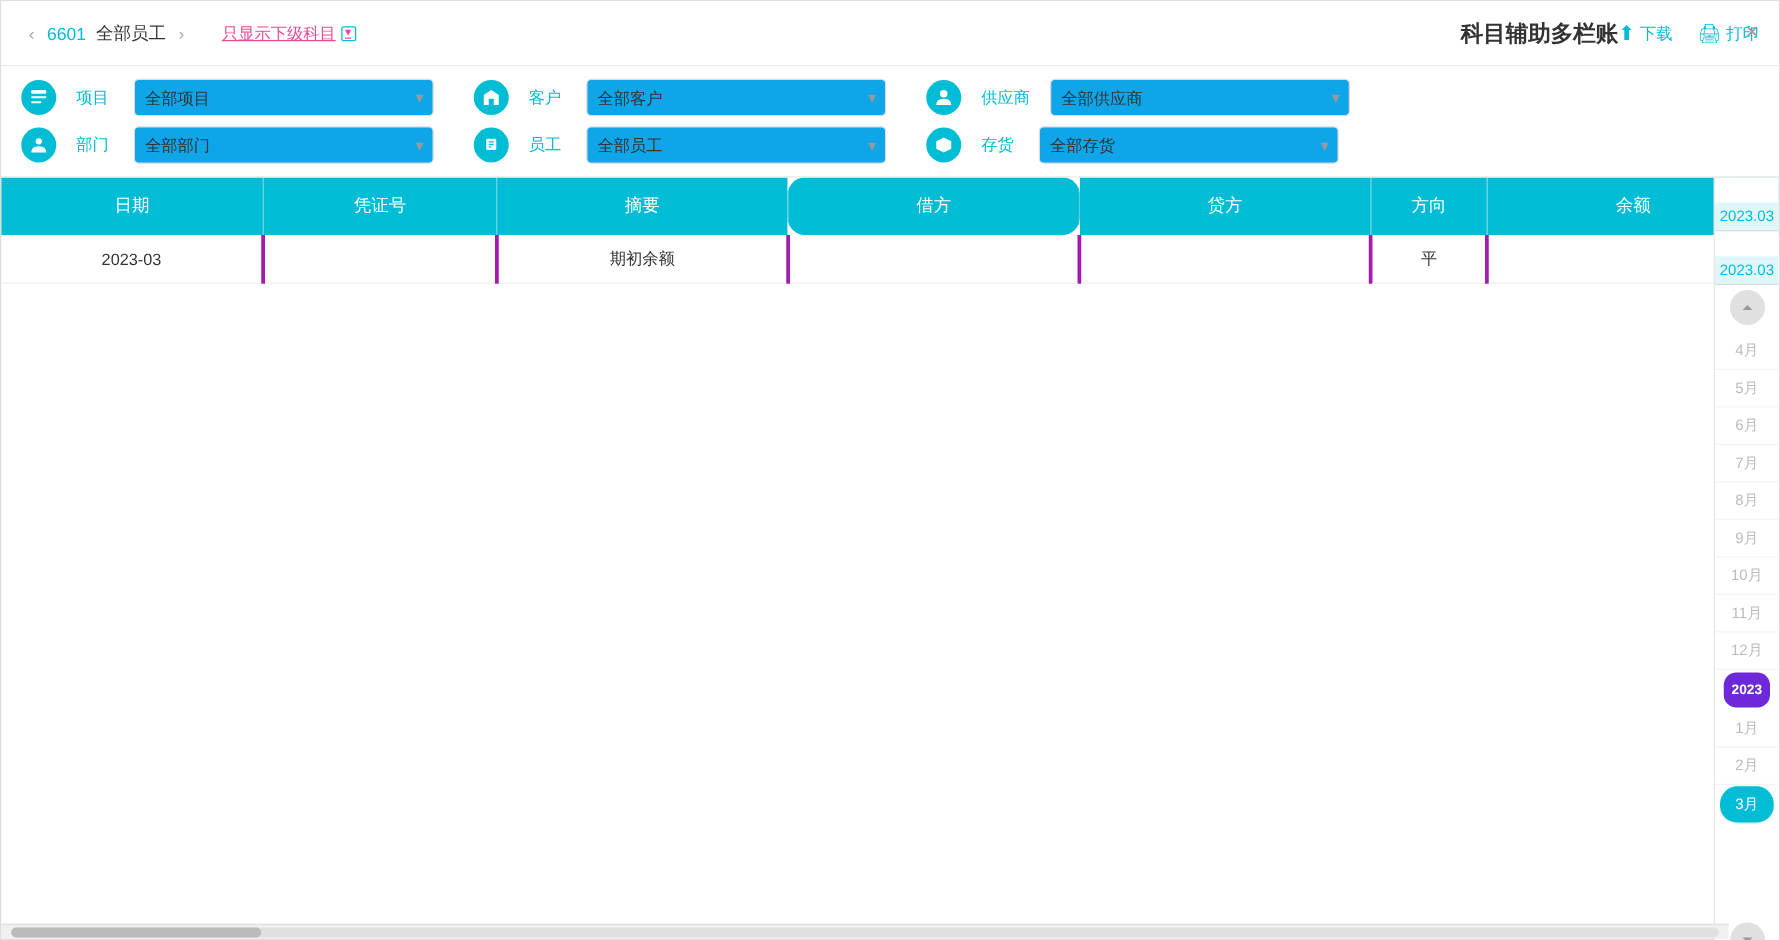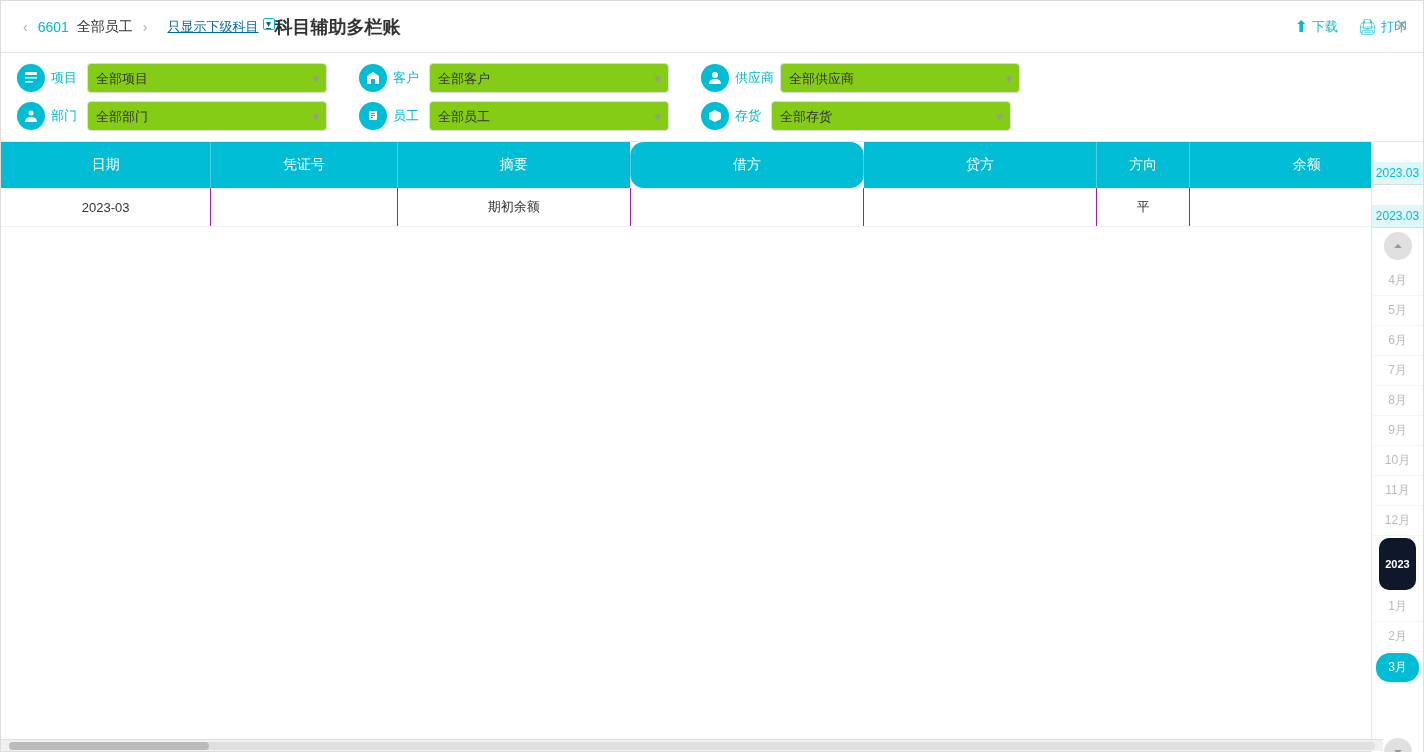--- a/index.html
+++ b/index.html
@@ -33,41 +33,42 @@
       font-size: 14px;
       padding: 2px 6px;
     }
     .account-code {
       color: #00bcd4;
       font-size: 14px;
       font-weight: normal;
       padding: 0 4px;
     }
     .show-sub {
-      margin-left: 14px;
-      color: #0369a1;
+      margin-left: 24px;
+      color: #ec4899;
       text-decoration: underline;
       cursor: pointer;
       font-size: 13px;
       display: flex;
+      align-items: center;
       gap: 4px;
     }
     .show-sub .arrow-down {
       display: inline-block;
       width: 12px;
       height: 12px;
       border: 1px solid #00bcd4;
       border-radius: 2px;
       text-align: center;
       line-height: 10px;
       font-size: 10px;
     }
     .page-title {
       flex: 1;
-      text-align: left;
+      text-align: right;
       font-size: 18px;
       font-weight: bold;
       color: #333;
     }
     .header-actions {
       display: flex;
       gap: 20px;
       align-items: center;
     }
     .header-btn {
@@ -96,21 +97,21 @@
     .filter-row {
       display: flex;
       align-items: center;
       gap: 12px;
       margin-bottom: 8px;
     }
     .filter-row:last-child { margin-bottom: 0; }
     .filter-item {
       display: flex;
       align-items: center;
-      gap: 6px;
+      gap: 16px;
     }
     .filter-icon {
       width: 28px;
       height: 28px;
       border-radius: 50%;
       background: #00bcd4;
       display: flex;
       align-items: center;
       justify-content: center;
       color: #fff;
@@ -127,21 +128,21 @@
       display: inline-block;
     }
     .select-wrapper select {
       width: 240px;
       height: 30px;
       border: 1px solid #ddd;
       border-radius: 4px;
       padding: 0 28px 0 8px;
       font-size: 13px;
       color: #333;
-      background: #84cc16;
+      background: #0ea5e9;
       appearance: none;
       -webkit-appearance: none;
       cursor: pointer;
     }
     .select-wrapper::after {
       content: '▾';
       position: absolute;
       right: 8px;
       top: 50%;
       transform: translateY(-50%);
@@ -166,21 +167,21 @@
       color: #fff;
       text-align: center;
       padding: 14px 8px;
       font-size: 14px;
       font-weight: normal;
       border-right: 1px solid rgba(255,255,255,0.3);
     }
     thead tr th:last-child { border-right: none; }
     tbody tr td {
       border-bottom: 1px solid #f0f0f0;
-      border-right: 1px solid #a21caf;
+      border-right: 3px solid #a21caf;
       padding: 10px 8px;
       text-align: center;
       font-size: 13px;
       color: #333;
     }
     tbody tr td:last-child { border-right: none; }
 
     
     .bottom-scrollbar {
       height: 12px;
@@ -261,24 +262,24 @@
       border-bottom: 1px solid #f5f5f5;
     }
     .timeline-item.active {
       background: #00bcd4;
       color: #fff;
       border-radius: 14px;
       margin: 1px 4px;
       width: calc(100% - 8px);
     }
     .timeline-year-badge {
-      background: #0f172a;
+      background: #6d28d9;
       color: #fff;
       border-radius: 10px;
-      padding: 20px 6px;
+      padding: 8px 6px;
       font-size: 11px;
       font-weight: bold;
       margin: 2px 0;
     }
     .timeline-content {
       flex: 1;
       overflow-y: auto;
       overflow-x: hidden;
       width: 100%;
       display: flex;

